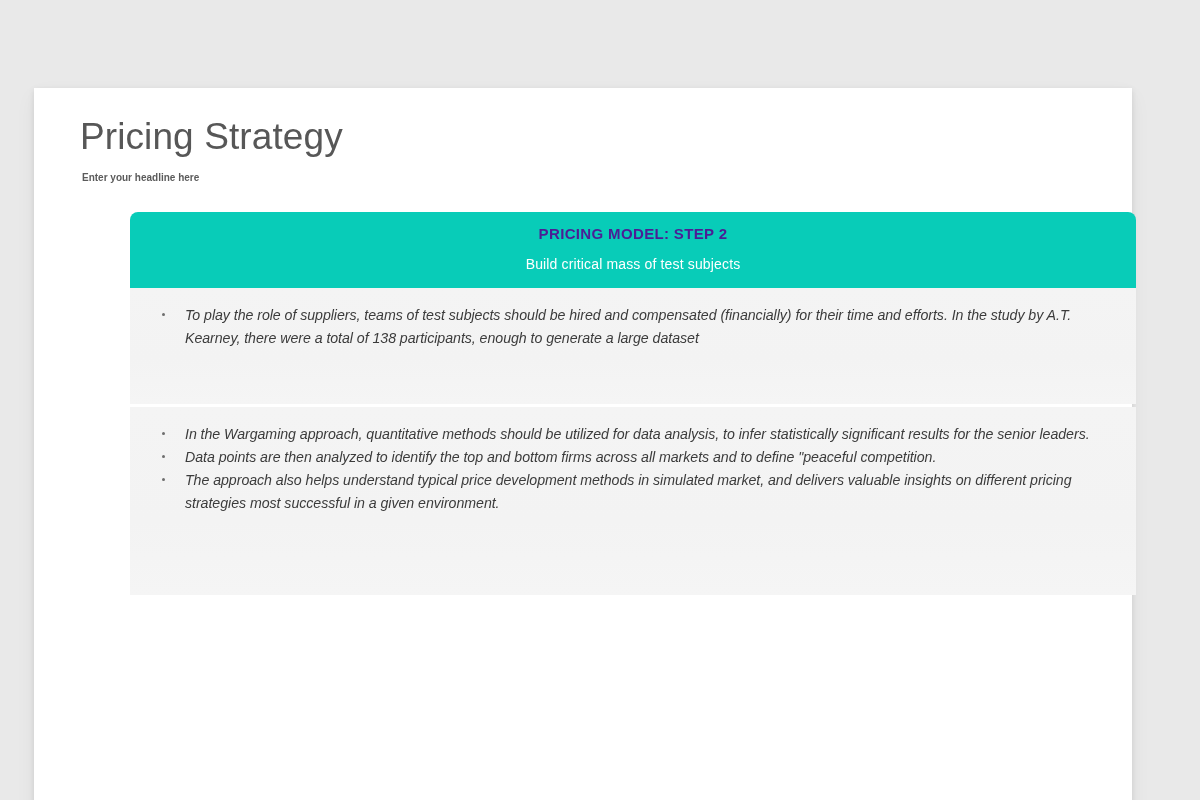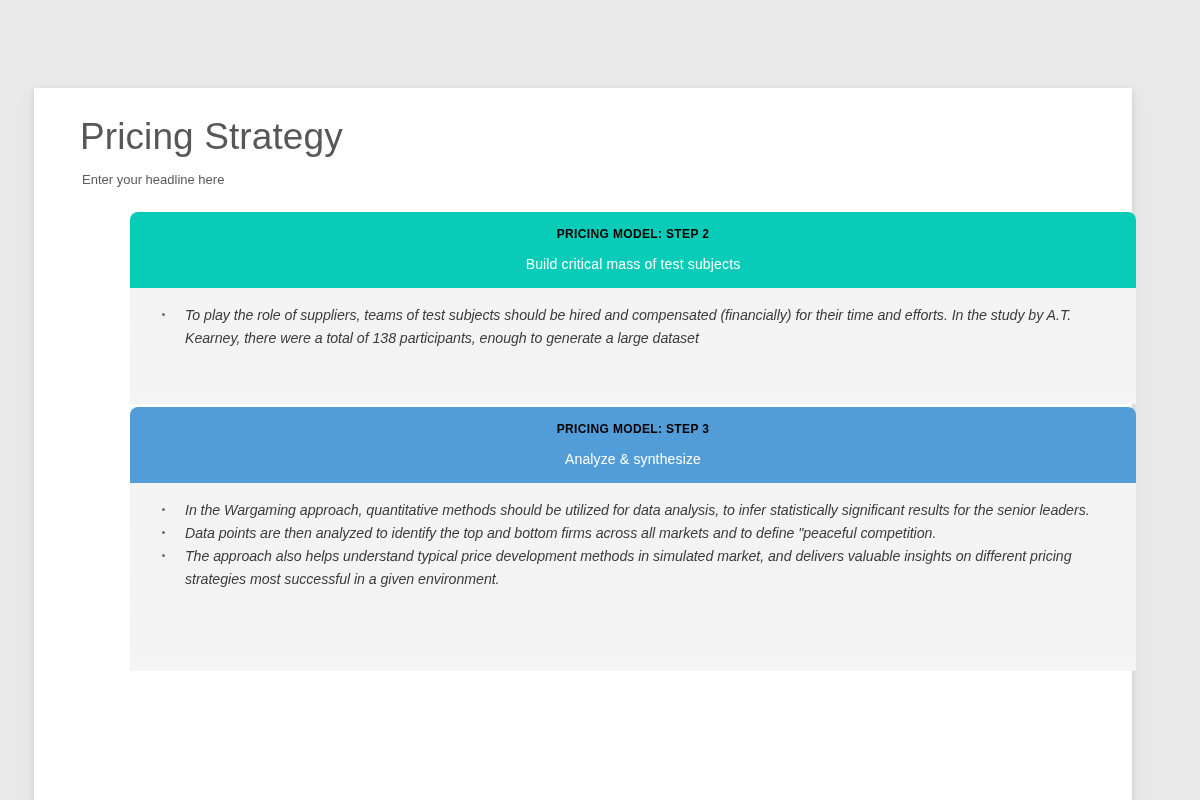--- a/index.html
+++ b/index.html
@@ -40,22 +40,22 @@
     font-weight: 400;
     color: #575757;
     letter-spacing: 0.1px;
     white-space: nowrap;
   }
 
   .page-subtitle {
     position: absolute;
     left: 2px;
     top: 84px;
-    font-size: 13px;
-    font-weight: 400;
+    font-size: 10px;
+    font-weight: 700;
     color: #5b5b5b;
     white-space: nowrap;
   }
 
   .section {
     position: absolute;
     left: 50px;
     width: 1006px;
   }
 
@@ -63,23 +63,23 @@
   .section-2 { top: 319px; }
 
   .band {
     border-radius: 8px 8px 0 0;
     padding: 12px 20px 13px 20px;
     text-align: center;
     box-sizing: border-box;
   }
 
   .band-title {
-    font-size: 12px;
+    font-size: 15px;
     font-weight: bold;
-    color: #000000;
+    color: #4c1d95;
     letter-spacing: 0.35px;
     line-height: 20px;
   }
 
   .band-subtitle {
     font-size: 14px;
     font-weight: 400;
     color: #ffffff;
     letter-spacing: 0.15px;
     line-height: 21px;
@@ -139,24 +139,20 @@
         <div class="band-subtitle">Build critical mass of test subjects</div>
       </div>
       <div class="panel panel-1">
         <ul class="bullets">
           <li><span class="dot"></span><span>To play the role of suppliers, teams of test subjects should be hired and compensated (financially) for their time and efforts. In the study by A.T. Kearney, there were a total of 138 participants, enough to generate a large dataset</span></li>
         </ul>
       </div>
     </div>
 
     <div class="section section-2">
-      <div class="band" style="background:#529dd8;">
-        <div class="band-title">PRICING MODEL: STEP 3</div>
-        <div class="band-subtitle">Analyze &amp; synthesize</div>
-      </div>
       <div class="panel panel-2">
         <ul class="bullets">
           <li><span class="dot"></span><span>In the Wargaming approach, quantitative methods should be utilized for data analysis, to infer statistically significant results for the senior leaders.</span></li>
           <li><span class="dot"></span><span>Data points are then analyzed to identify the top and bottom firms across all markets and to define "peaceful competition.</span></li>
           <li><span class="dot"></span><span>The approach also helps understand typical price development methods in simulated market, and delivers valuable insights on different pricing strategies most successful in a given environment.</span></li>
         </ul>
       </div>
     </div>
 
   </div>

